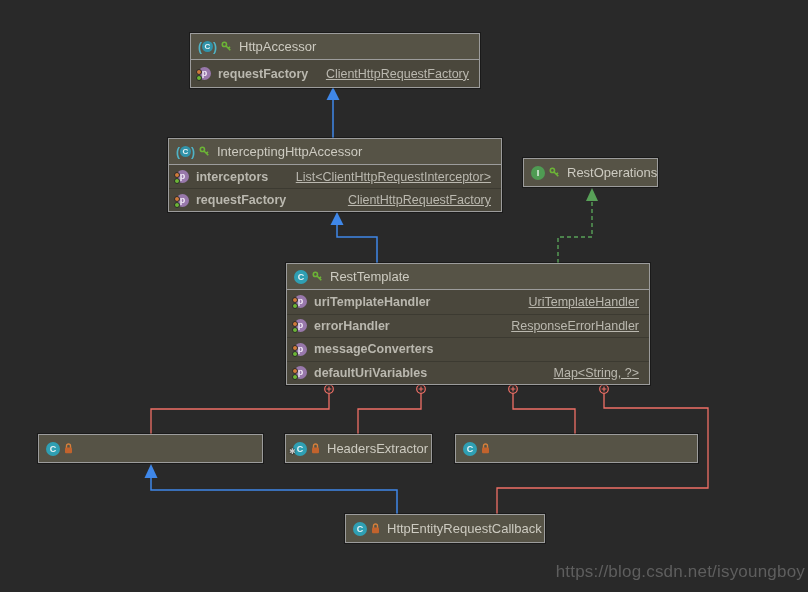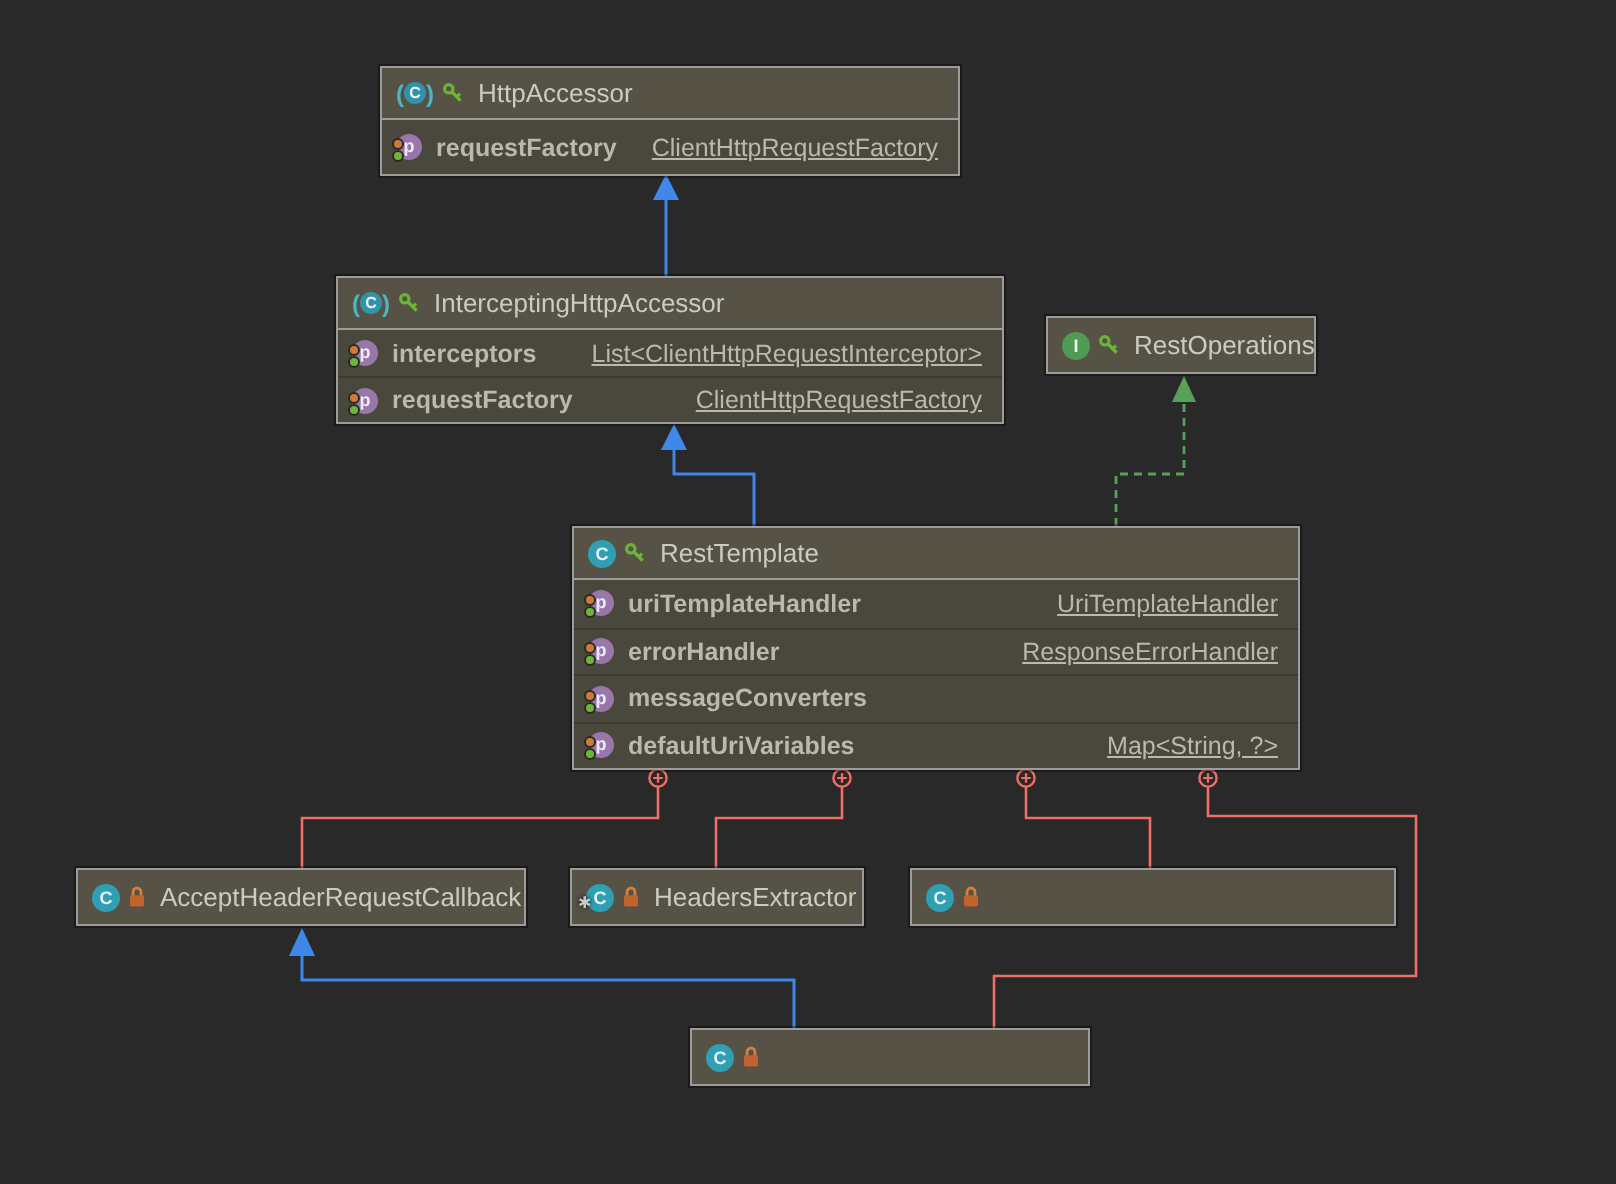--- a/index.html
+++ b/index.html
@@ -224,21 +224,20 @@
 
   <div class="uml-box single" style="left:38px;top:434px;width:225px;height:29px;">
     <div class="uml-header">
       <span class="ic ic-circle ic-class">C</span>
       <span class="ic">
         <svg width="9" height="11" viewBox="0 0 9 11">
             <path d="M2.5,5 L2.5,3 A2,2 0 0 1 6.5,3 L6.5,5" fill="none" stroke="#d7803b" stroke-width="1.4"></path>
             <rect x="1" y="4.6" width="7" height="5.6" rx="1" fill="#c2632d"></rect>
           </svg>
       </span>
-      <span class="uml-title">AcceptHeaderRequestCallback</span>
     </div>
   </div>
 
   <div class="uml-box single" style="left:285px;top:434px;width:147px;height:29px;">
     <div class="uml-header">
       <span class="ic ic-circle ic-class">
           <span>C</span>
           <span class="static-badge">✱</span>
         </span>
       <span class="ic">
@@ -265,17 +264,19 @@
 
   <div class="uml-box single" style="left:345px;top:514px;width:200px;height:29px;">
     <div class="uml-header">
       <span class="ic ic-circle ic-class">C</span>
       <span class="ic">
         <svg width="9" height="11" viewBox="0 0 9 11">
             <path d="M2.5,5 L2.5,3 A2,2 0 0 1 6.5,3 L6.5,5" fill="none" stroke="#d7803b" stroke-width="1.4"></path>
             <rect x="1" y="4.6" width="7" height="5.6" rx="1" fill="#c2632d"></rect>
           </svg>
       </span>
-    </div>
-  </div>
-
+      <span class="uml-title">HttpEntityRequestCallback</span>
+    </div>
+  </div>
+
+  <div class="watermark">https://blog.csdn.net/isyoungboy</div>
 
 </div>
 
 </body></html>

